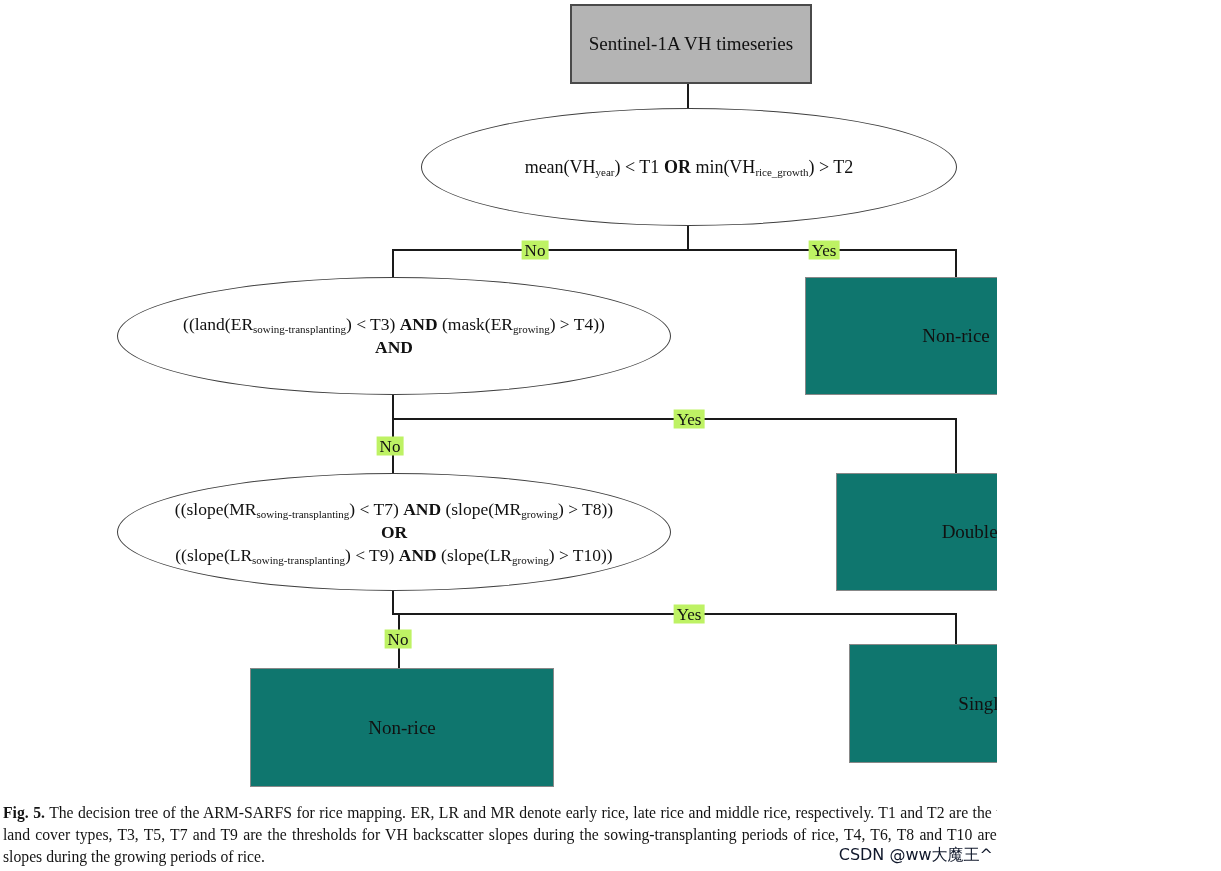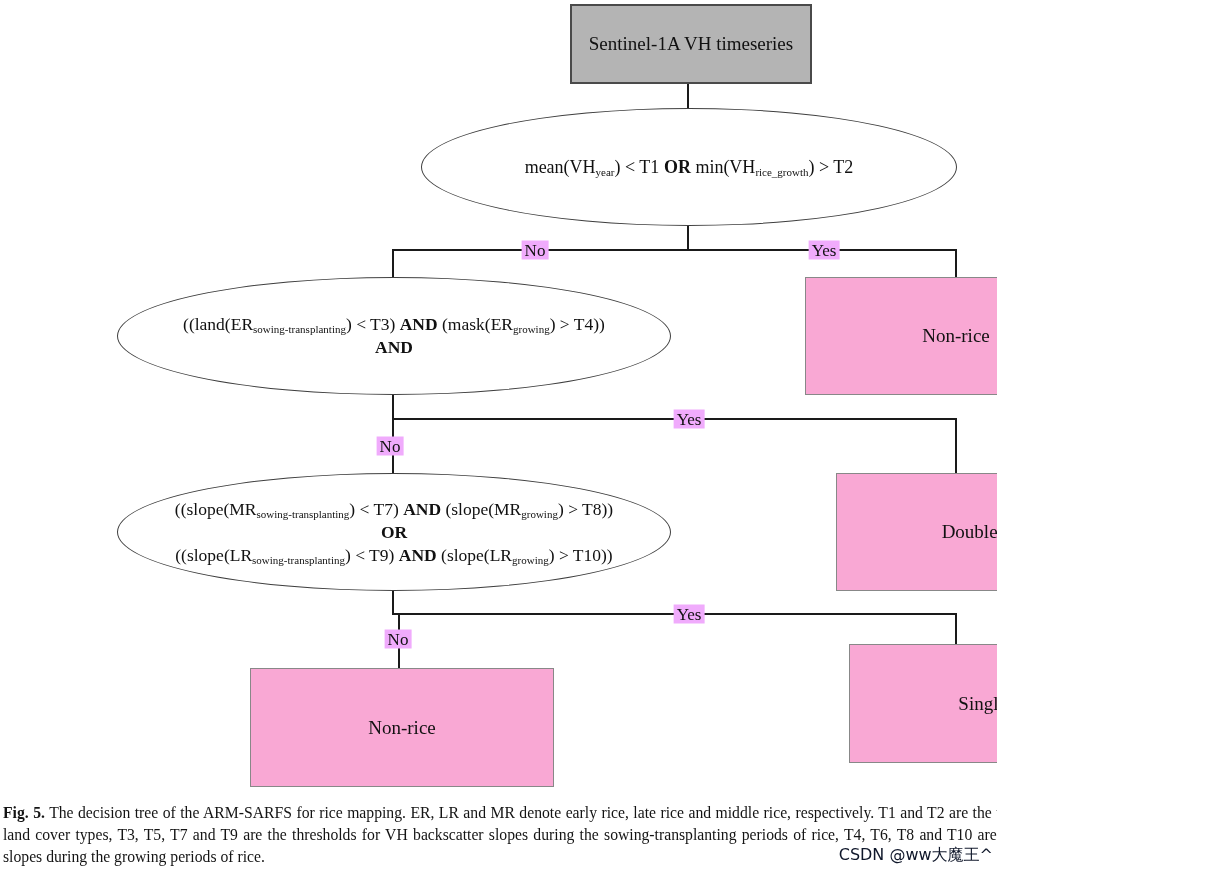--- a/index.html
+++ b/index.html
@@ -22,21 +22,21 @@
     justify-content: center;
     text-align: center;
     font-size: 19px;
   }
   .root-node {
     left: 570px; top: 4px; width: 238px; height: 76px;
     background: #b4b4b4;
     border: 2px solid #4a4a4a;
   }
   .leaf-node {
-    background: #f9a8d4;
+    background: #0f766e;
     border: 1px solid #888888;
   }
   .leaf-nonrice1 { left: 805px; top: 277px; width: 300px; height: 116px; }
   .leaf-double   { left: 836px; top: 473px; width: 300px; height: 116px; }
   .leaf-single   { left: 805px; top: 644px; width: 300px; height: 117px; margin-left: 44px; }
   .leaf-nonrice2 { left: 250px; top: 668px; width: 302px; height: 117px; }
   .ellipse {
     position: absolute;
     border: 1px solid #3f3f3f;
     border-radius: 50%;
@@ -55,21 +55,21 @@
     font-size: 11px;
     vertical-align: -3px;
     line-height: 0;
   }
   .op { font-weight: bold; }
   b { font-weight: bold; }
   
   .lbl {
     position: absolute;
     transform: translate(-50%, -50%);
-    background: #f0abfc;
+    background: #bef264;
     padding: 0 3px;
     font-size: 17px;
     line-height: 19px;
     white-space: nowrap;
   }
   
   .caption {
     position: absolute;
     left: 3px; top: 802px; width: 1215px;
     font-size: 15.7px;

